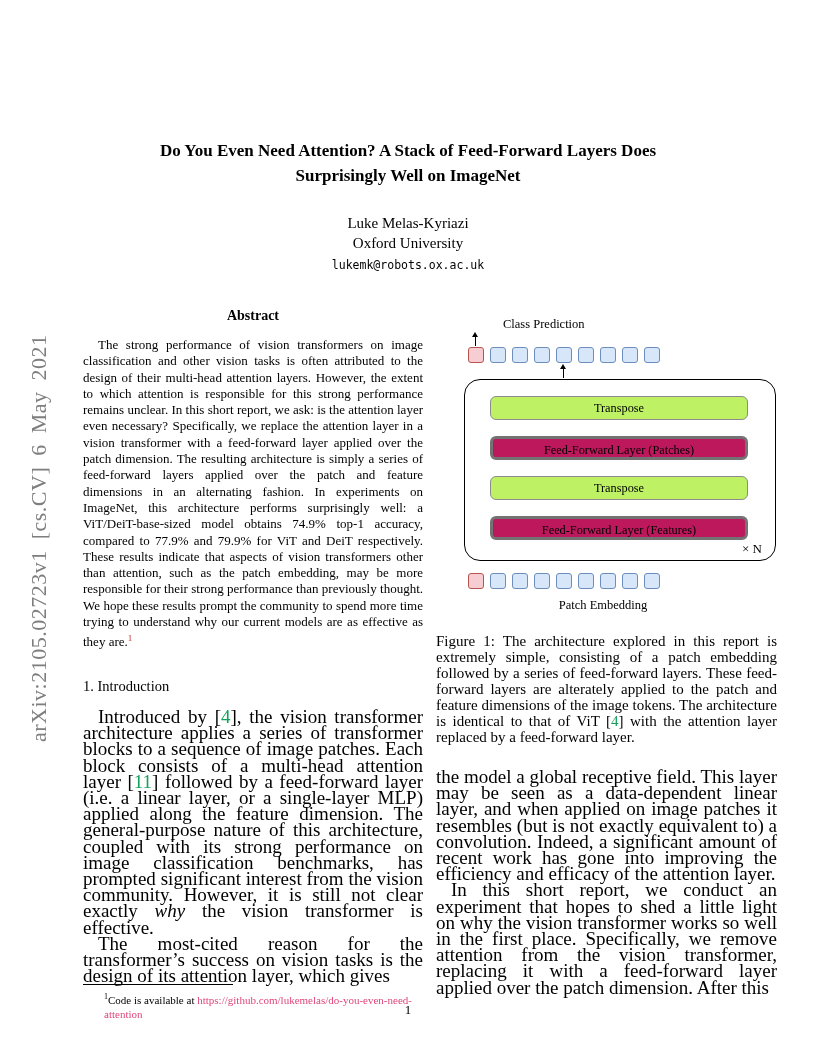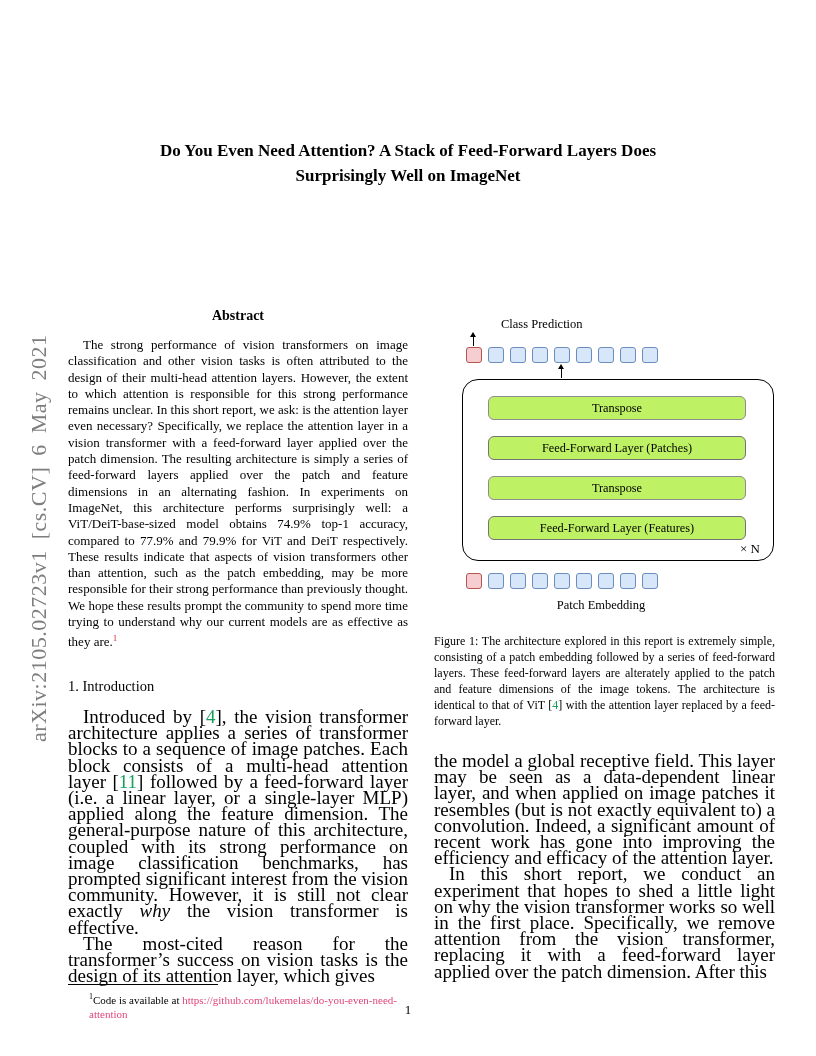--- a/index.html
+++ b/index.html
@@ -21,21 +21,21 @@
   .title {
     position:absolute; top:138px; left:118px; width:580px;
     text-align:center; font-size:17px; font-weight:bold; line-height:25px;
   }
   .author-block { position:absolute; top:213px; left:0; width:816px; text-align:center; }
   .author-name  { font-size:15px; line-height:20px; }
   .author-affil { font-size:15px; line-height:20px; }
   .author-email { font-family:"DejaVu Sans Mono", monospace; font-size:11.5px; line-height:18px; margin-top:3px; }
 
   
-  .columns { position:absolute; top:300px; left:68px; width:709px; display:flex; gap:26px; align-items:flex-start; }
+  .columns { position:absolute; top:300px; left:68px; width:709px; display:flex; gap:13px; align-items:flex-start;justify-content:flex-end; }
   .col-left  { width:340px; flex:none; display:flex; flex-direction:column; height:676px; }
   .col-right { width:341px; flex:none; }
 
   .abstract-heading { text-align:center; font-weight:bold; font-size:14px; margin:8px 0 13px 0; }
   .abstract-text {
     margin:0; font-size:13px; line-height:16.3px;
     text-align:justify; text-indent:15px;
   }
   .fn-ref { color:#cc2b2b; font-size:9px; }
 
@@ -73,38 +73,43 @@
   .token-row.bottom { top:256px; }
   .token { width:16px; height:16px; border-radius:3px; }
   .token.cls   { background:#f6cdd0; border:1px solid #b85450; }
   .token.patch { background:#d7e6f9; border:1px solid #6c8ebf; }
 
   .block { position:absolute; top:62px; left:28px; width:312px; height:182px;
            border:1px solid #000; border-radius:16px; background:#fff; }
   .layer-box { position:absolute; left:25px; width:258px; height:24px; line-height:23px;
                text-align:center; font-size:12.3px; border-radius:6px; }
   .layer-box.gray { background:#bef264; border:1px solid #8c8c8c; }
-  .layer-box.blue { background:#bef264; border:1px solid #737373; }
+  .layer-box.blue { background:#be185d; border:3px solid #737373; }
   .lb1 { top:16px; } .lb2 { top:56px; } .lb3 { top:96px; } .lb4 { top:136px; }
   .repeat { position:absolute; right:13px; bottom:3px; font-size:13px; }
 
-  .caption { margin:17px 0 0 0; font-size:12px; line-height:16px; text-align:justify; }
+  .caption { margin:17px 0 0 0; font-size:15px; line-height:16px; text-align:justify; }
   .rc-p1 { margin-top:24px; }
 
   .page-number { position:absolute; top:1002px; left:0; width:816px; text-align:center; font-size:13px; }
 </style>
 </head>
 <body>
 
 <div class="page">
 
   <div class="arxiv-watermark">arXiv:2105.02723v1 [cs.CV] 6 May 2021</div>
 
   <div class="title">Do You Even Need Attention? A Stack of Feed-Forward Layers Does Surprisingly Well on ImageNet</div>
 
+  <div class="author-block">
+    <div class="author-name">Luke Melas-Kyriazi</div>
+    <div class="author-affil">Oxford University</div>
+    <div class="author-email">lukemk@robots.ox.ac.uk</div>
+  </div>
 
   <div class="columns">
 
     <div class="col-left">
       <div class="abstract-heading">Abstract</div>
       <p class="abstract-text"><span>The strong performance of vision transformers on image classification and other vision tasks is often attributed to the design of their multi-head attention layers. However, the extent to which attention is responsible for this strong performance remains unclear. In this short report, we ask: is the attention layer even necessary? Specifically, we replace the attention layer in a vision transformer with a feed-forward layer applied over the patch dimension. The resulting architecture is simply a series of feed-forward layers applied over the patch and feature dimensions in an alternating fashion. In experiments on ImageNet, this architecture performs surprisingly well: a ViT/DeiT-base-sized model obtains 74.9% top-1 accuracy, compared to 77.9% and 79.9% for ViT and DeiT respectively. These results indicate that aspects of vision transformers other than attention, such as the patch embedding, may be more responsible for their strong performance than previously thought. We hope these results prompt the community to spend more time trying to understand why our current models are as effective as they are.</span><sup class="fn-ref">1</sup></p>
 
       <div class="section-heading">1. Introduction</div>
 
       <p class="body indent"><span>Introduced by [</span><a class="cite">4</a><span>], the vision transformer architecture applies a series of transformer blocks to a sequence of image patches. Each block consists of a multi-head attention layer [</span><a class="cite">11</a><span>] followed by a feed-forward layer (i.e. a linear layer, or a single-layer MLP) applied along the feature dimension. The general-purpose nature of this architecture, coupled with its strong performance on image classification benchmarks, has prompted significant interest from the vision community. However, it is still not clear exactly </span><span class="em-i">why</span><span> the vision transformer is effective.</span></p>

